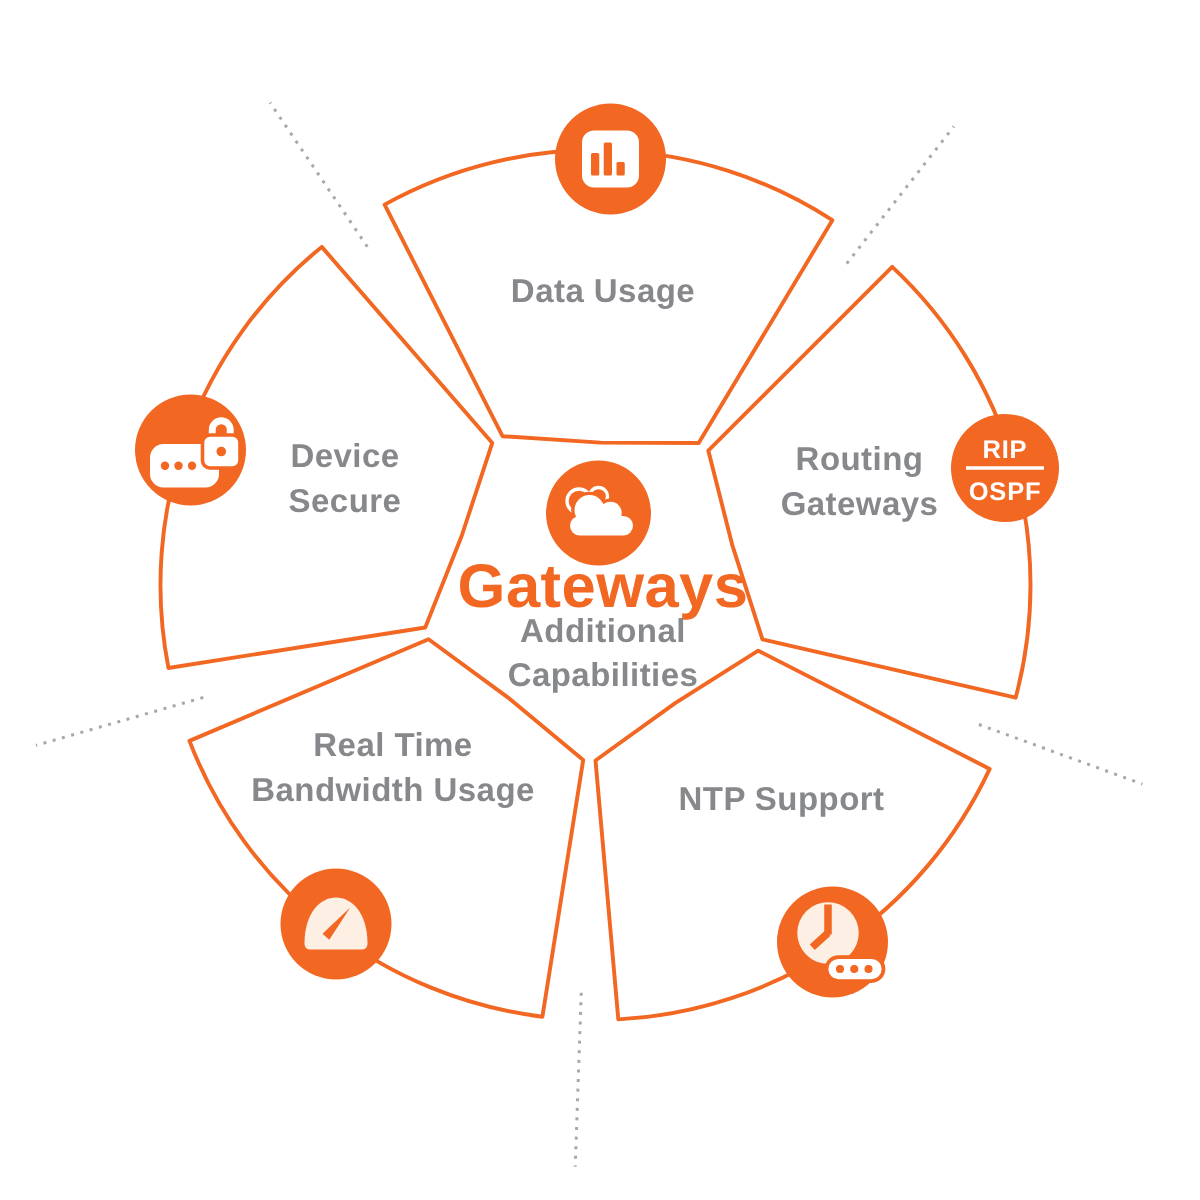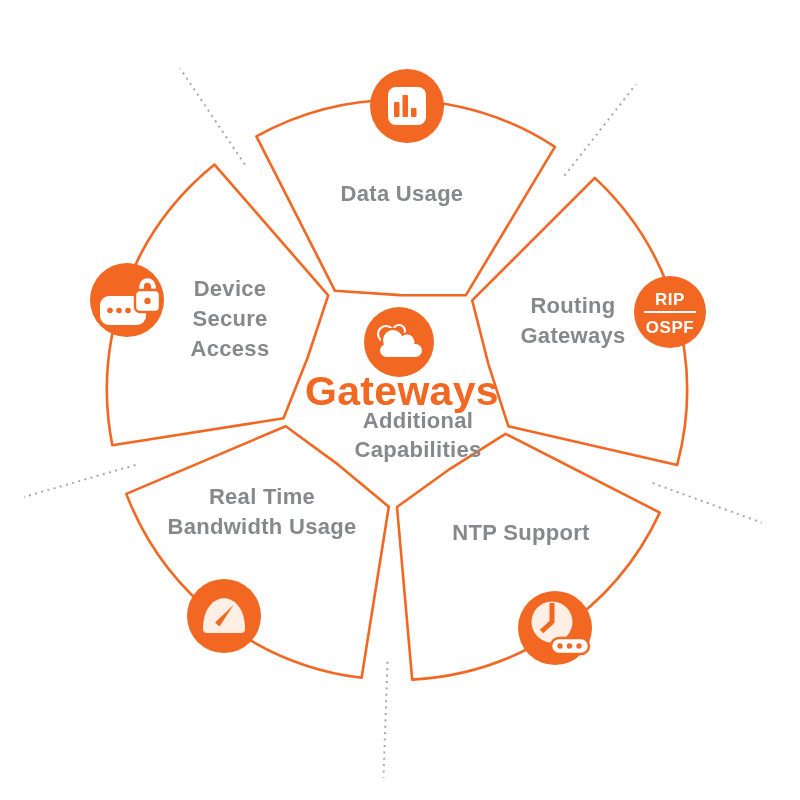--- a/index.html
+++ b/index.html
@@ -119,23 +119,22 @@
   </div>
 
   <div class="label" style="left:262px;top:512px">
     <div>Real Time</div>
     <div>Bandwidth Usage</div>
   </div>
 
   <div class="label" style="left:230px;top:319px">
     <div>Device</div>
     <div>Secure</div>
-    <div>Access</div>
   </div>
 
   <div class="center-title" style="left:402px;top:391px">Gateways</div>
 
-  <div class="label" style="left:402px;top:435px;line-height:29px;margin-left:16px;">
+  <div class="label" style="left:402px;top:435px;line-height:29px;">
     <div>Additional</div>
     <div>Capabilities</div>
   </div>
 
 </div>
 
 </body></html>

